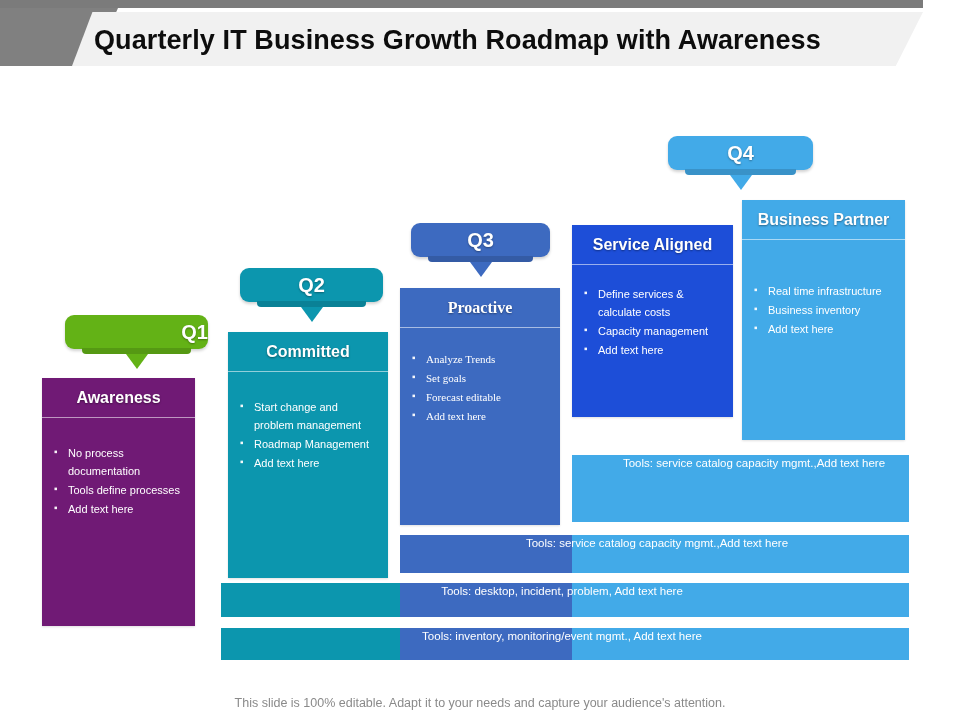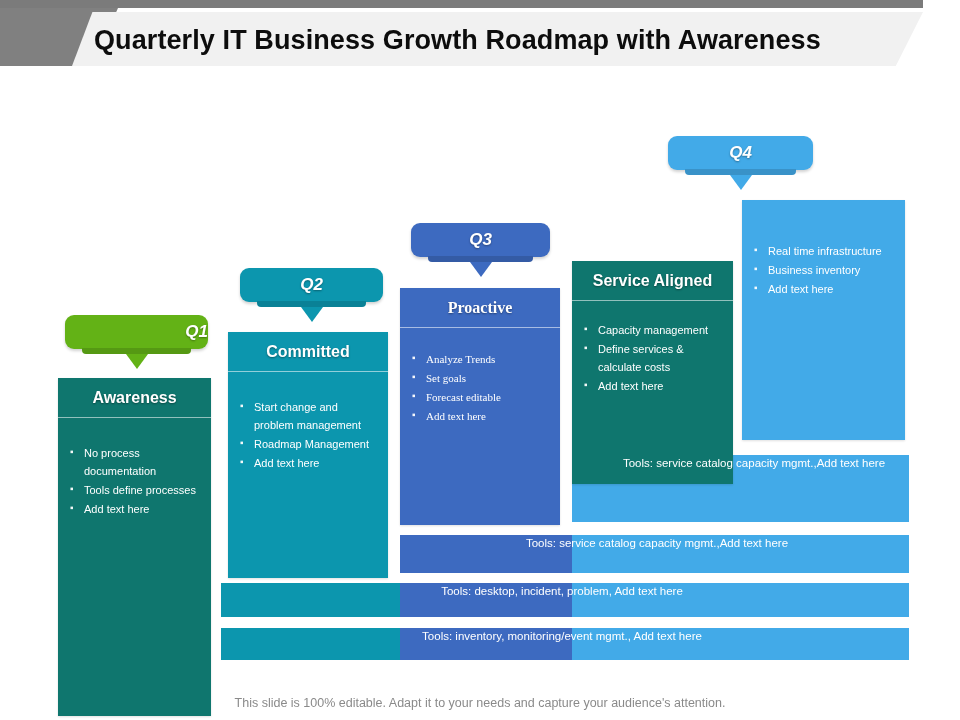--- a/index.html
+++ b/index.html
@@ -32,24 +32,23 @@
     display:flex;align-items:center;
     font-size:27px;font-weight:bold;color:#0d0d0d;
     letter-spacing:.1px;white-space:nowrap;
   }
 
   
   .tab{
     position:absolute;
     border-radius:9px;
     display:flex;align-items:center;justify-content:center;
-    color:#ffffff;font-weight:bold;font-size:17px;
+    color:#ffffff;font-weight:bold;font-size:20px;
     text-shadow:0 1px 2px rgba(0,0,0,.35);
     box-shadow:0 2px 3px rgba(0,0,0,.18);
-    font-style:italic;
   }
   .tab .ledge{
     position:absolute;left:12%;bottom:-5px;width:76%;height:6px;
     border-radius:0 0 4px 4px;
     filter:brightness(.86);
   }
   .tab .ptr{
     position:absolute;left:50%;margin-left:-11px;bottom:-20px;
     width:0;height:0;
     border-left:11px solid transparent;
@@ -165,21 +164,21 @@
 
   <div class="toolbar" style="left:221px;top:628px;width:688px;height:32px;padding-left:35px;">
     <span class="seg" style="left:0;width:179px;background:#0c96ae;"></span>
     <span class="seg" style="left:179px;width:172px;background:#3d6ac0;"></span>
     <span class="seg" style="left:351px;width:337px;background:#42aae8;"></span>
     <span class="txt" style="left:8px;width:660px;">
       <span>Tools: inventory, monitoring/event mgmt., Add text here</span>
     </span>
   </div>
 
-  <div class="card" style="left:58px;top:378px;width:153px;height:338px;background:#0f766e;">
+  <div class="card" style="left:42px;top:378px;width:153px;height:248px;background:#701a75;">
     <div class="card-head">Awareness</div>
     <div class="card-body">
       <ul>
         <li>No process documentation</li>
         <li>Tools define processes</li>
         <li>Add text here</li>
       </ul>
     </div>
   </div>
 
@@ -199,32 +198,33 @@
     <div class="card-body" style="padding-top:22px;">
       <ul>
         <li>Analyze Trends</li>
         <li>Set goals</li>
         <li>Forecast editable</li>
         <li>Add text here</li>
       </ul>
     </div>
   </div>
 
-  <div class="card" style="left:572px;top:261px;width:161px;height:223px;background:#0f766e;">
+  <div class="card" style="left:572px;top:225px;width:161px;height:192px;background:#1d4ed8;">
     <div class="card-head">Service Aligned</div>
     <div class="card-body" style="padding-top:20px;">
       <ul>
+        <li>Define services &amp; calculate costs</li>
         <li>Capacity management</li>
-        <li>Define services &amp; calculate costs</li>
         <li>Add text here</li>
       </ul>
     </div>
   </div>
 
   <div class="card" style="left:742px;top:200px;width:163px;height:240px;background:#42aae8;">
+    <div class="card-head">Business Partner</div>
     <div class="card-body" style="padding-top:42px;">
       <ul>
         <li>Real time infrastructure</li>
         <li>Business inventory</li>
         <li>Add text here</li>
       </ul>
     </div>
   </div>
 
   <div class="footer">This slide is 100% editable. Adapt it to your needs and capture your audience's attention.</div>

